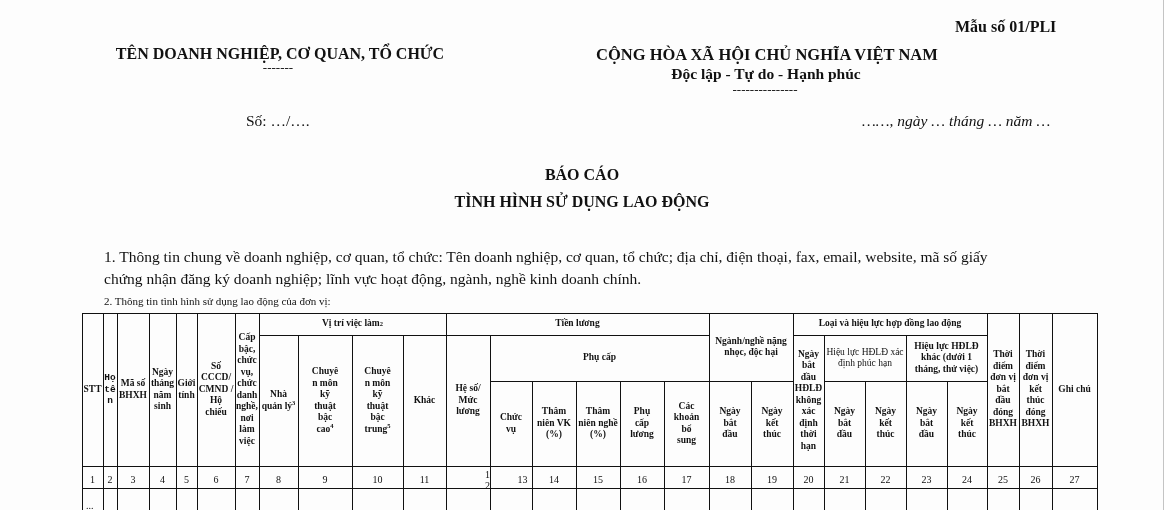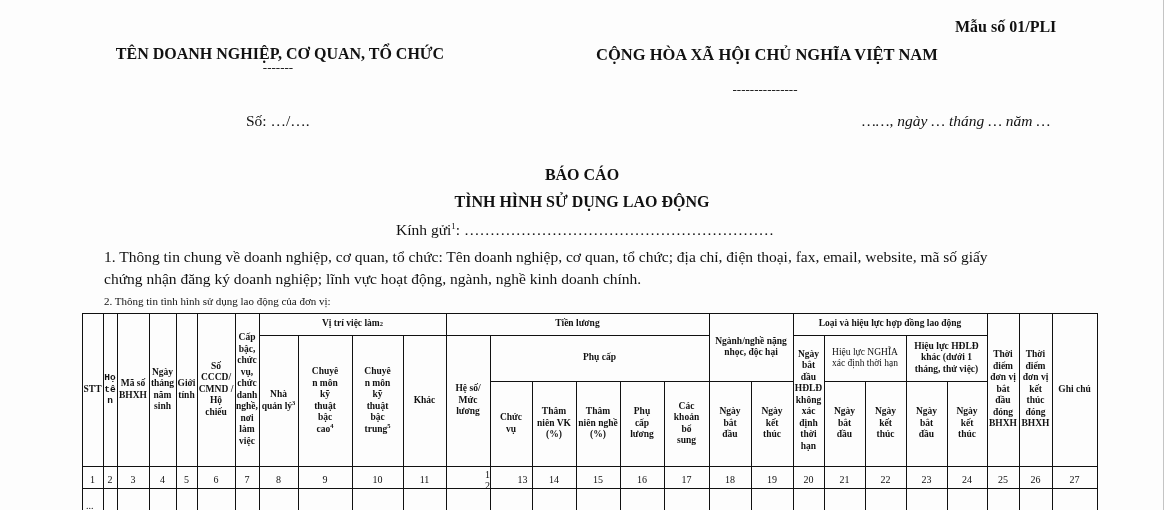--- a/index.html
+++ b/index.html
@@ -58,29 +58,29 @@
 <body>
 
 <div class="page">
 
   <div class="abs form-code">Mẫu số 01/PLI</div>
 
   <div class="abs org-name">TÊN DOANH NGHIỆP, CƠ QUAN, TỔ CHỨC</div>
   <div class="abs org-rule">-------</div>
 
   <div class="abs nation">CỘNG HÒA XÃ HỘI CHỦ NGHĨA VIỆT NAM</div>
+  <div class="abs motto">Độc lập - Tự do - Hạnh phúc</div>
   <div class="abs motto-rule">---------------</div>
 
   <div class="abs doc-no">Số: …/….</div>
   <div class="abs date-line">……, ngày … tháng … năm …</div>
 
   <div class="abs report-subtitle">TÌNH HÌNH SỬ DỤNG LAO ĐỘNG</div>
   <div class="abs report-title">BÁO CÁO</div>
 
-  <div class="abs recipient"><span>Kính gửi</span><sup>1</sup><span>: ……………………………………………………</span></div>
 
   <div class="abs para1a">1. Thông tin chung về doanh nghiệp, cơ quan, tổ chức: Tên doanh nghiệp, cơ quan, tổ chức; địa chỉ, điện thoại, fax, email, website, mã số giấy</div>
   <div class="abs para1b">chứng nhận đăng ký doanh nghiệp; lĩnh vực hoạt động, ngành, nghề kinh doanh chính.</div>
   <div class="abs para2">2. Thông tin tình hình sử dụng lao động của đơn vị:</div>
 
   <div>
 
     <div class="tbl-line-h" style="left:82px;top:313px;width:1016px;"></div>
     <div class="tbl-line-h" style="left:259px;top:335px;width:187px;"></div>
     <div class="tbl-line-h" style="left:446px;top:335px;width:263px;"></div>
@@ -122,21 +122,21 @@
 
     <div class="cell" style="left:259px;top:313px;width:187px;height:22px;">
         <span>Vị trí việc làm</span>
         <sup>2</sup>
       </div>
     <div class="cell" style="left:446px;top:313px;width:263px;height:22px;">Tiền lương</div>
     <div class="cell" style="left:709px;top:313px;width:84px;height:68px;">Ngành/nghề nặng nhọc, độc hại</div>
     <div class="cell" style="left:793px;top:313px;width:194px;height:22px;">Loại và hiệu lực hợp đồng lao động</div>
 
     <div class="cell" style="left:490px;top:335px;width:219px;height:46px;">Phụ cấp</div>
-    <div class="cell normal" style="left:824px;top:335px;width:82px;height:46px;">Hiệu lực NGHĨA xác định thời hạn</div>
+    <div class="cell normal" style="left:824px;top:335px;width:82px;height:46px;">Hiệu lực HĐLĐ xác định phúc hạn</div>
     <div class="cell" style="left:906px;top:335px;width:81px;height:46px;">Hiệu lực HĐLĐ khác (dưới 1 tháng, thử việc)</div>
 
     <div class="cell" style="left:82px;top:313px;width:21px;height:153px;">STT</div>
     <div class="cell" style="left:103px;top:313px;width:14px;height:153px;font-family:Liberation Mono, monospace;">Họ tên</div>
     <div class="cell" style="left:117px;top:313px;width:32px;height:153px;">Mã số BHXH</div>
     <div class="cell" style="left:149px;top:313px;width:27px;height:153px;">Ngày tháng năm sinh</div>
     <div class="cell" style="left:176px;top:313px;width:21px;height:153px;">Giới tính</div>
     <div class="cell" style="left:197px;top:313px;width:38px;height:153px;">Số CCCD/ CMND / Hộ chiếu</div>
     <div class="cell" style="left:235px;top:313px;width:24px;height:153px;">Cấp bậc, chức vụ, chức danh nghề, nơi làm việc</div>
 

